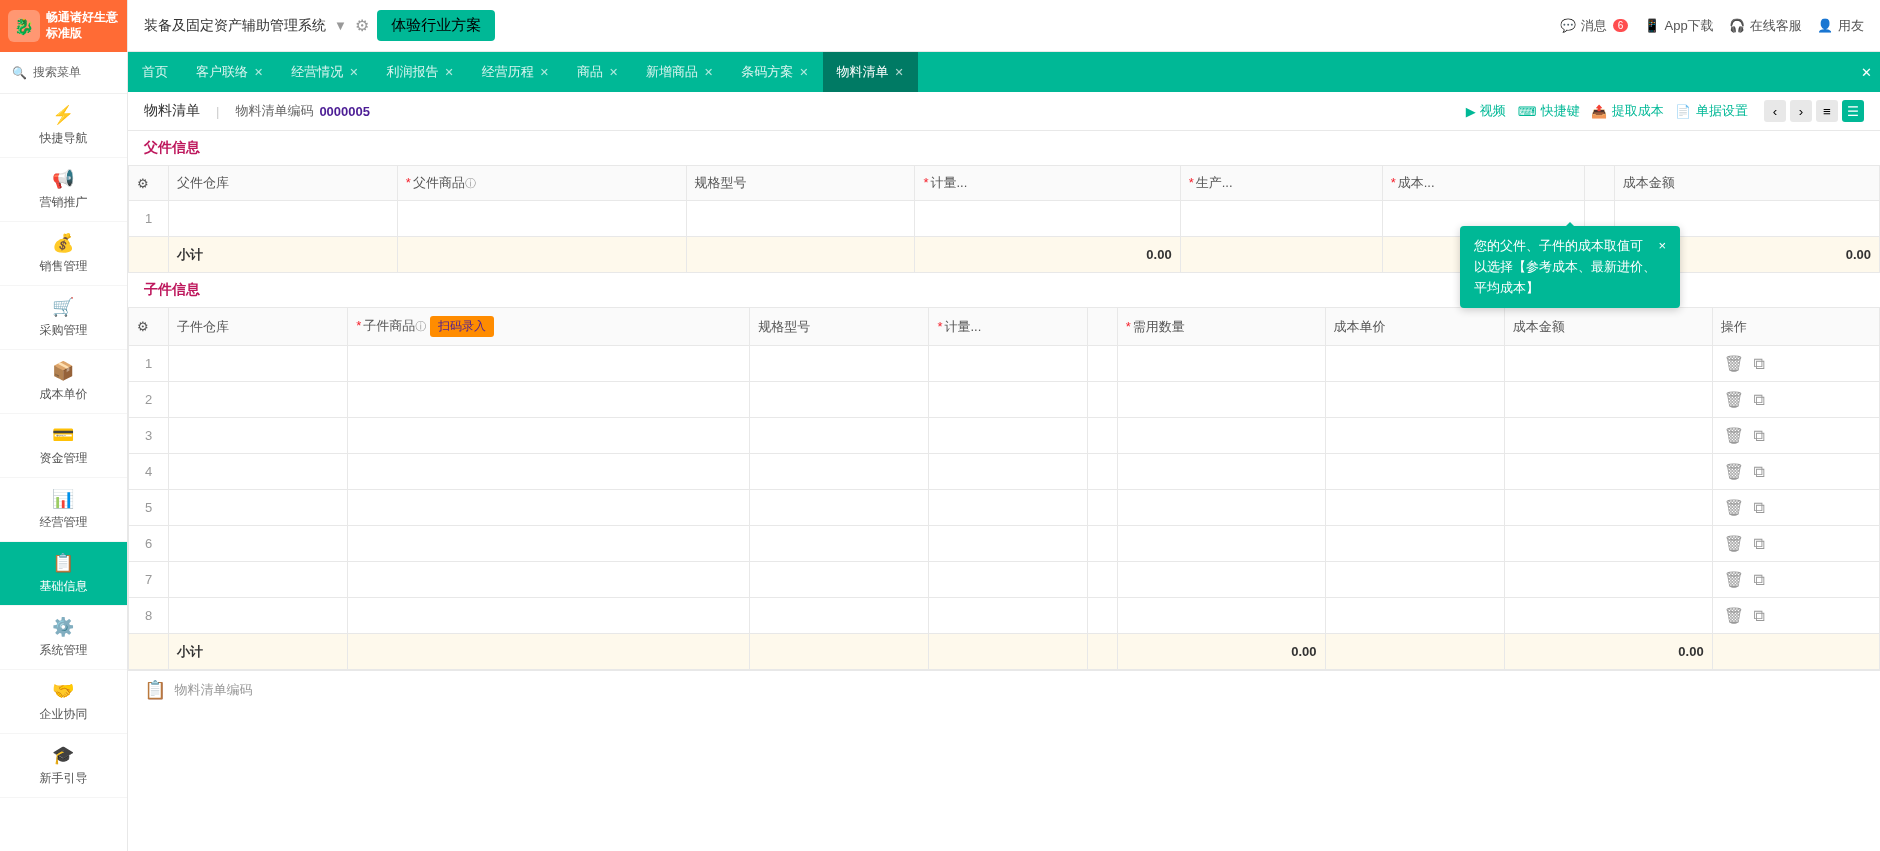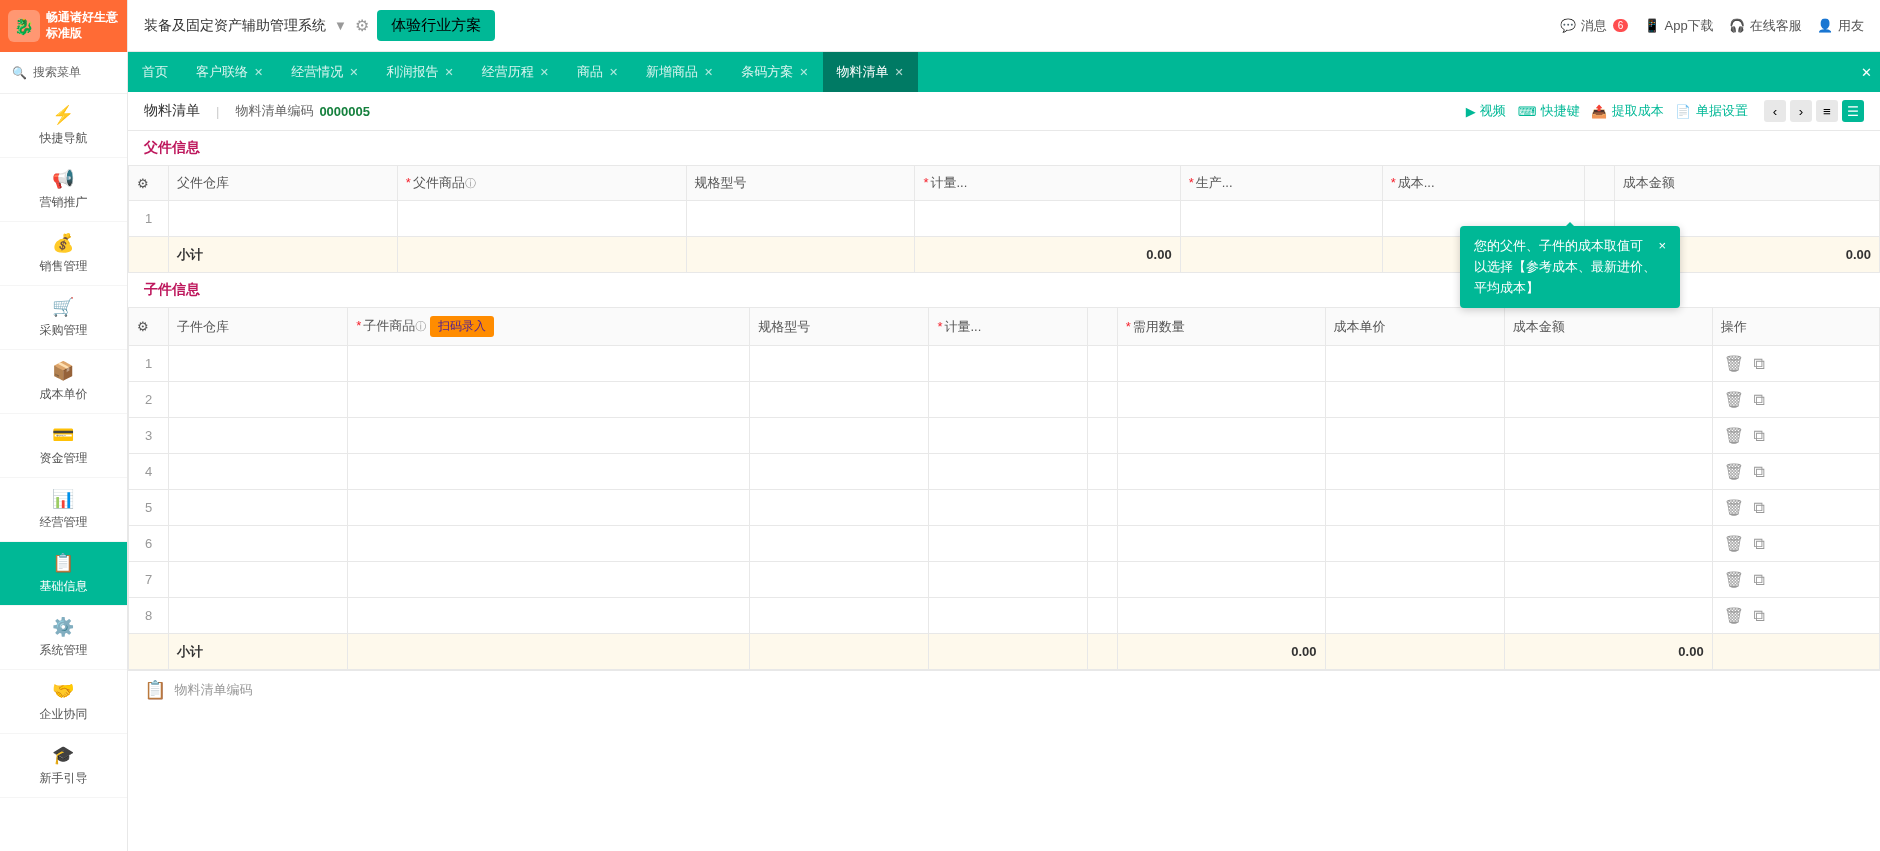--- a/index.html
+++ b/index.html
@@ -151,21 +151,21 @@
       padding: 8px 16px;
       display: flex;
       align-items: center;
       gap: 16px;
       border-bottom: 1px solid #e8e8e8;
       flex-shrink: 0;
     }
     .page-header-title { font-size: 14px; color: #333; }
     .page-header-field { display: flex; align-items: center; gap: 6px; }
     .page-header-label { color: #666; font-size: 13px; }
-    .page-header-value { color: #15803d; font-size: 13px; font-weight: bold; }
+    .page-header-value { color: #4c1d95; font-size: 13px; font-weight: bold; }
     .page-header-actions { margin-left: auto; display: flex; align-items: center; gap: 12px; color: #00b896; font-size: 13px; }
     .page-header-action { display: flex; align-items: center; gap: 4px; cursor: pointer; }
 
     
     .form-content { flex: 1; overflow-y: auto; padding: 0; background: #fff; position: relative; }
 
     .section-title {
       padding: 8px 16px;
       font-size: 14px;
       color: #be185d;

